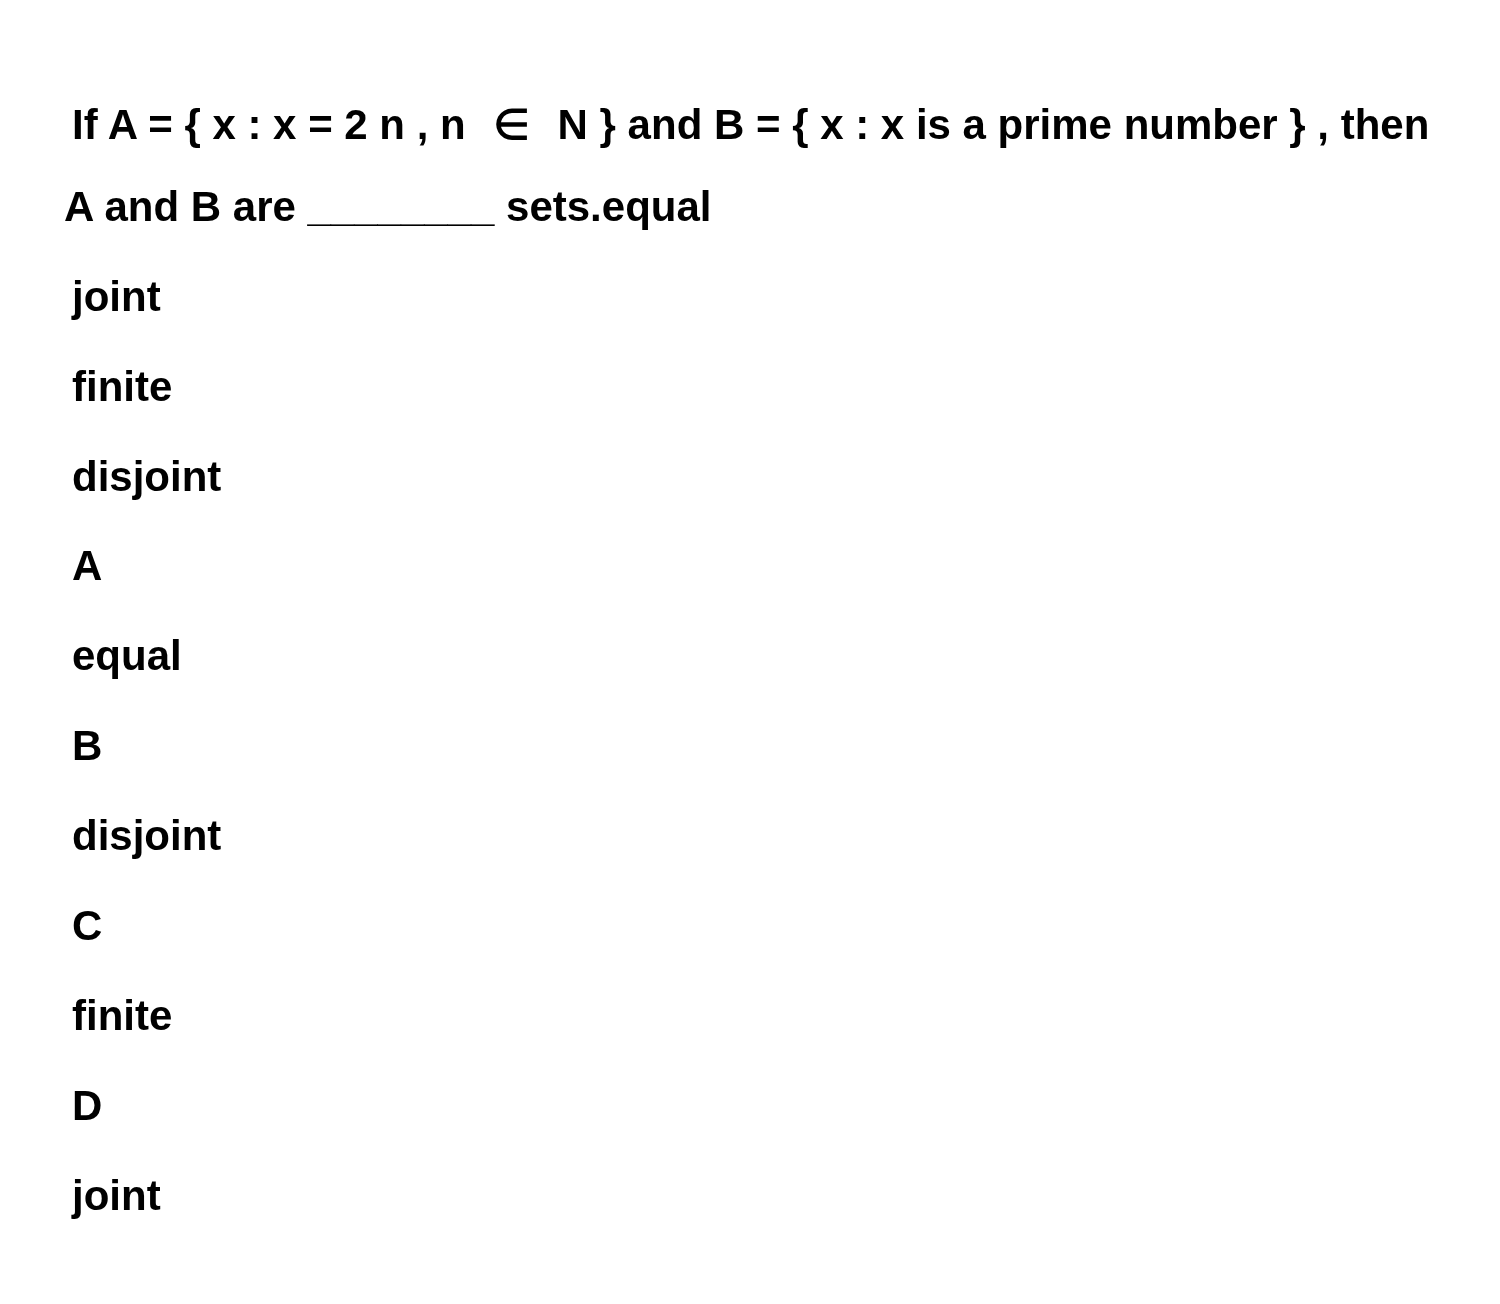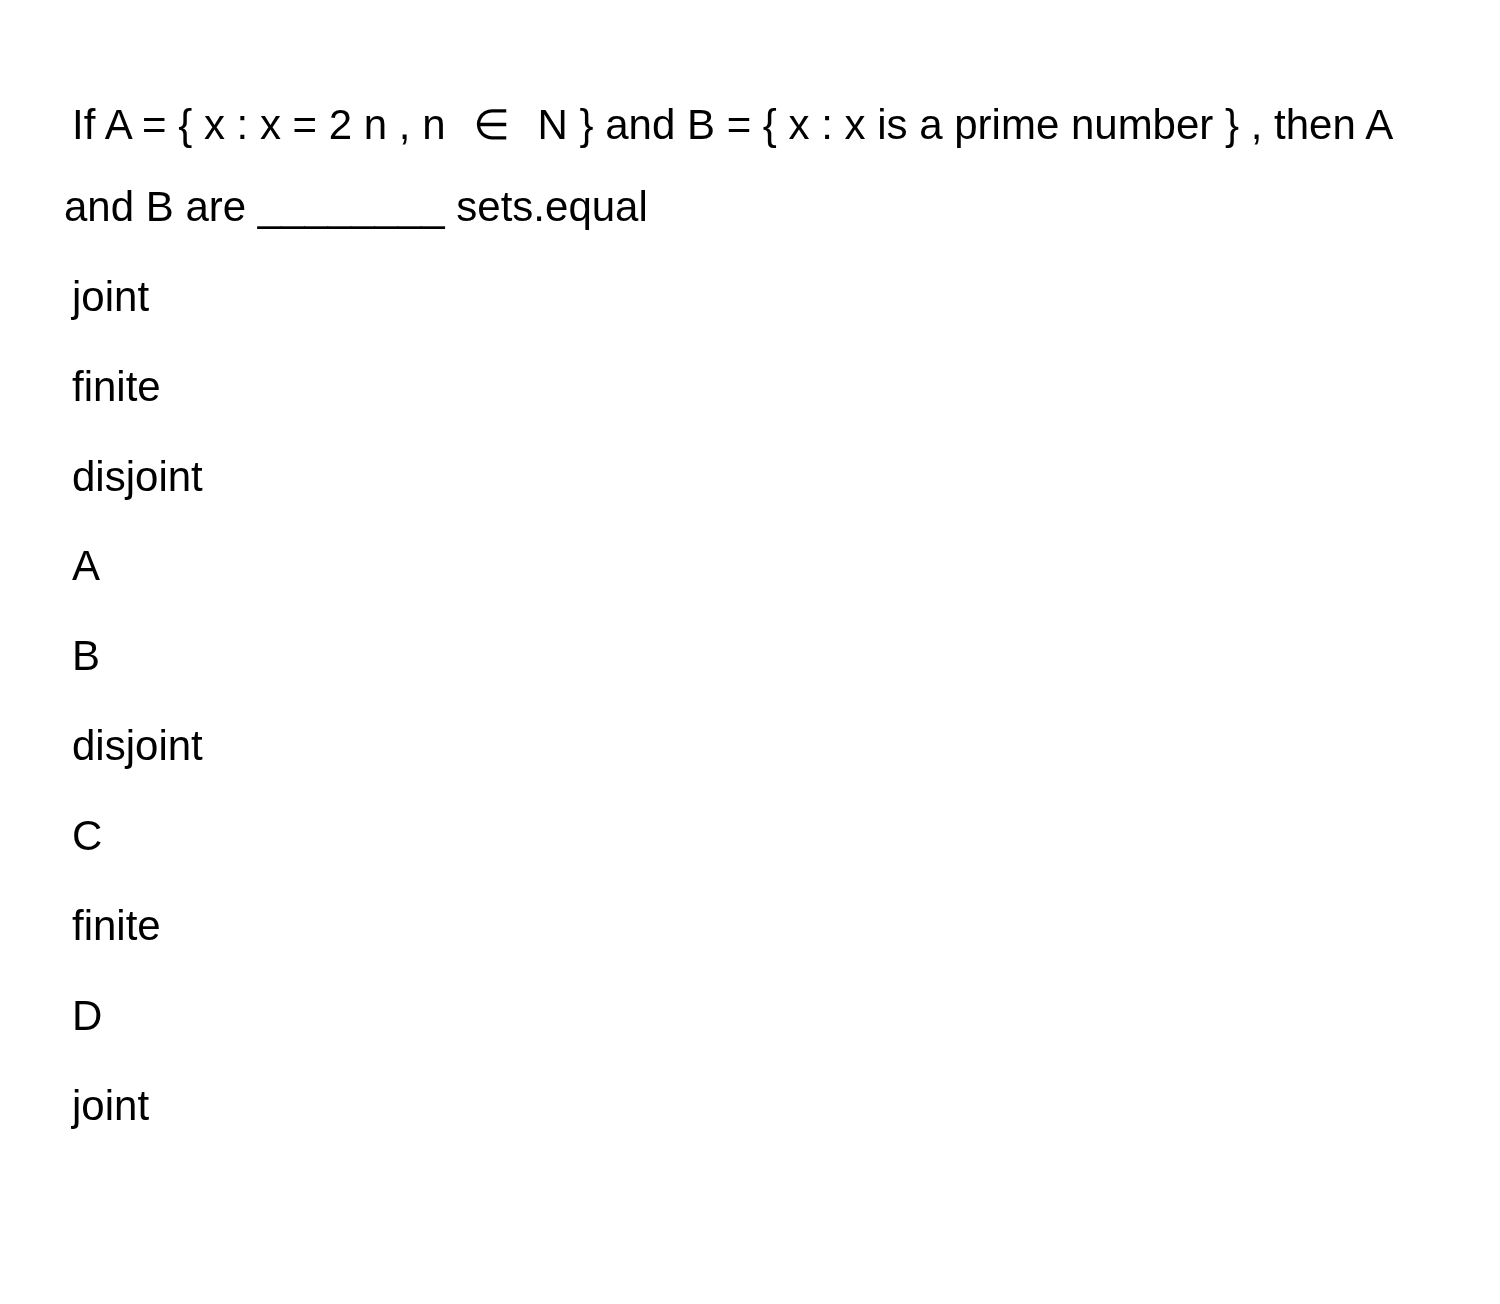--- a/index.html
+++ b/index.html
@@ -1,18 +1,19 @@
 <!DOCTYPE html>
 <html><head>
   <meta charset="utf-8">
   <style>
     * {
       margin: 8px;
       padding: 0;
       box-sizing: border-box;
+      font-weight: bold;
     }
     body {
       width: 1500px;
       height: 1304px;
       background: #ffffff;
       font-family: Arial, Helvetica, sans-serif;
       font-size: 42px;
       color: #000000;
       padding: 60px 40px 40px 40px;
       line-height: 1.95;
@@ -35,19 +36,20 @@
 </div>
 
 <div>
   <span class="option-line">joint</span>
   <span class="option-line">finite</span>
   <span class="option-line">disjoint</span>
 </div>
 
 <div>
   <span class="option-line">A</span>
+  <span class="option-line">equal</span>
   <span class="option-line">B</span>
   <span class="option-line">disjoint</span>
   <span class="option-line">C</span>
   <span class="option-line">finite</span>
   <span class="option-line">D</span>
   <span class="option-line">joint</span>
 </div>
 
 </body></html>

